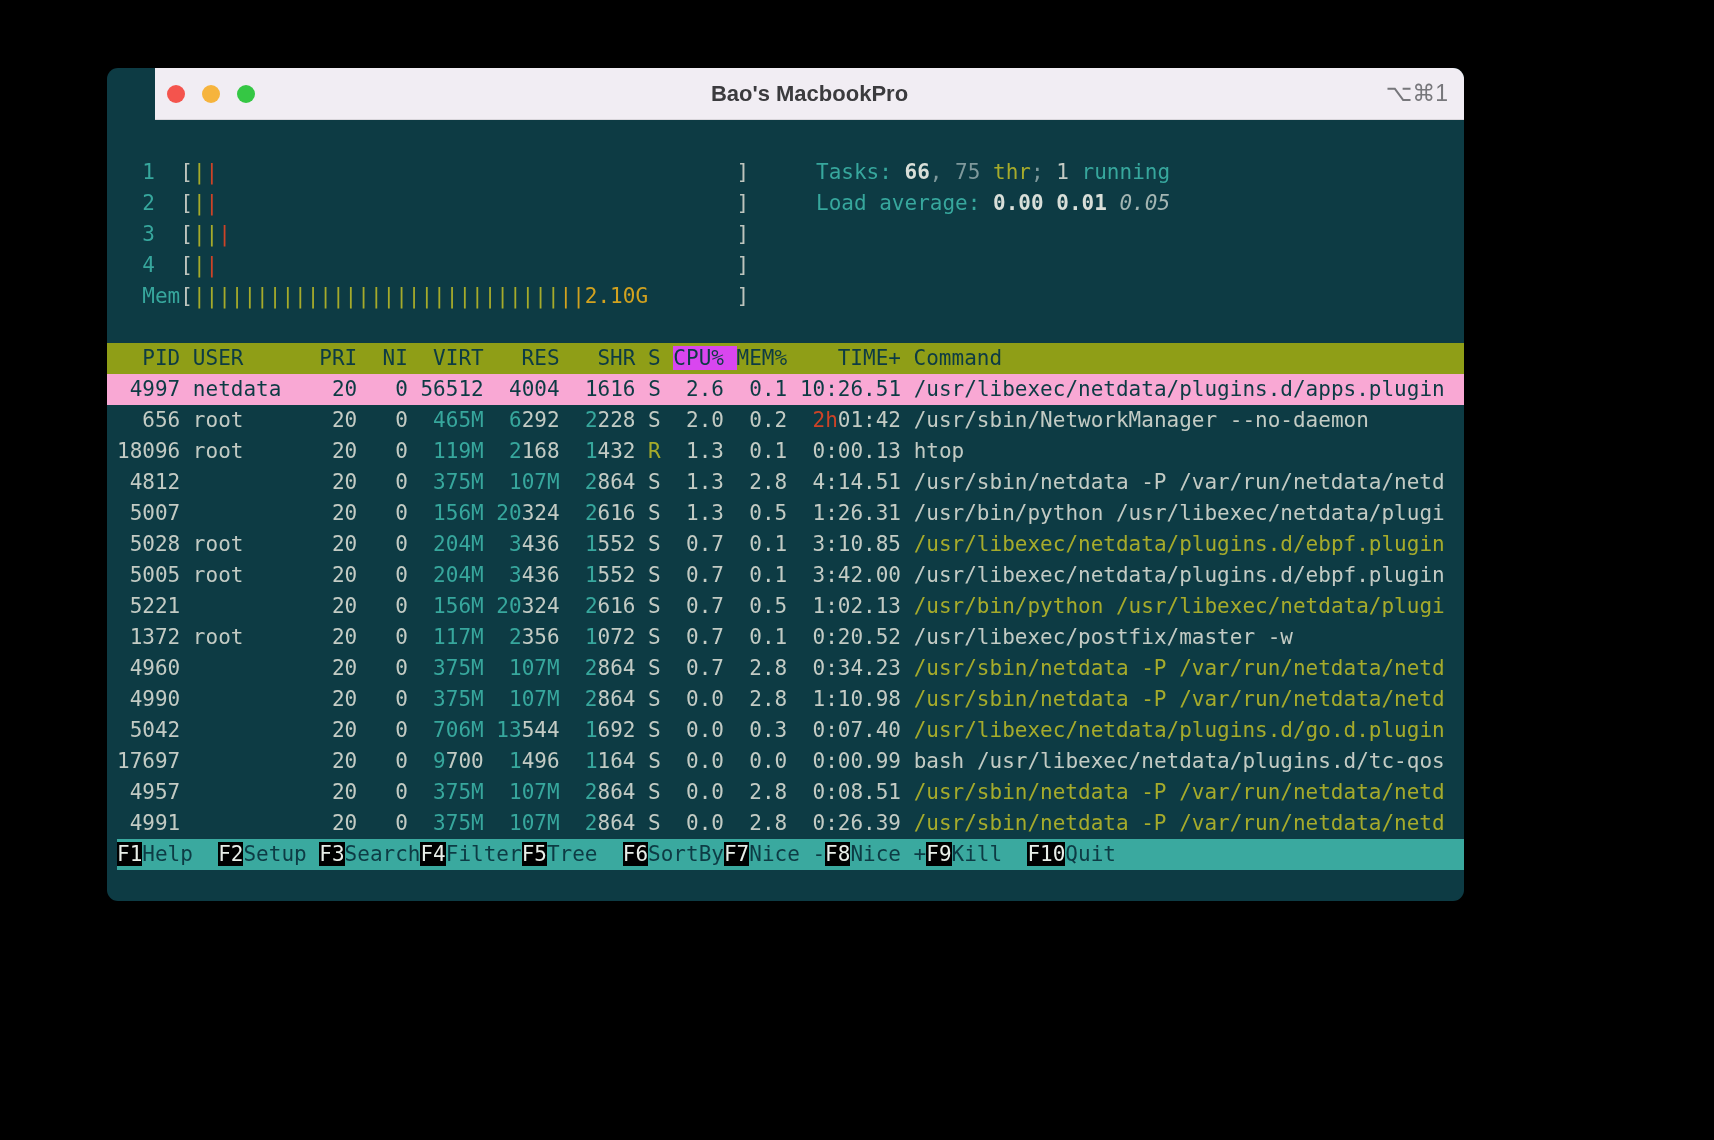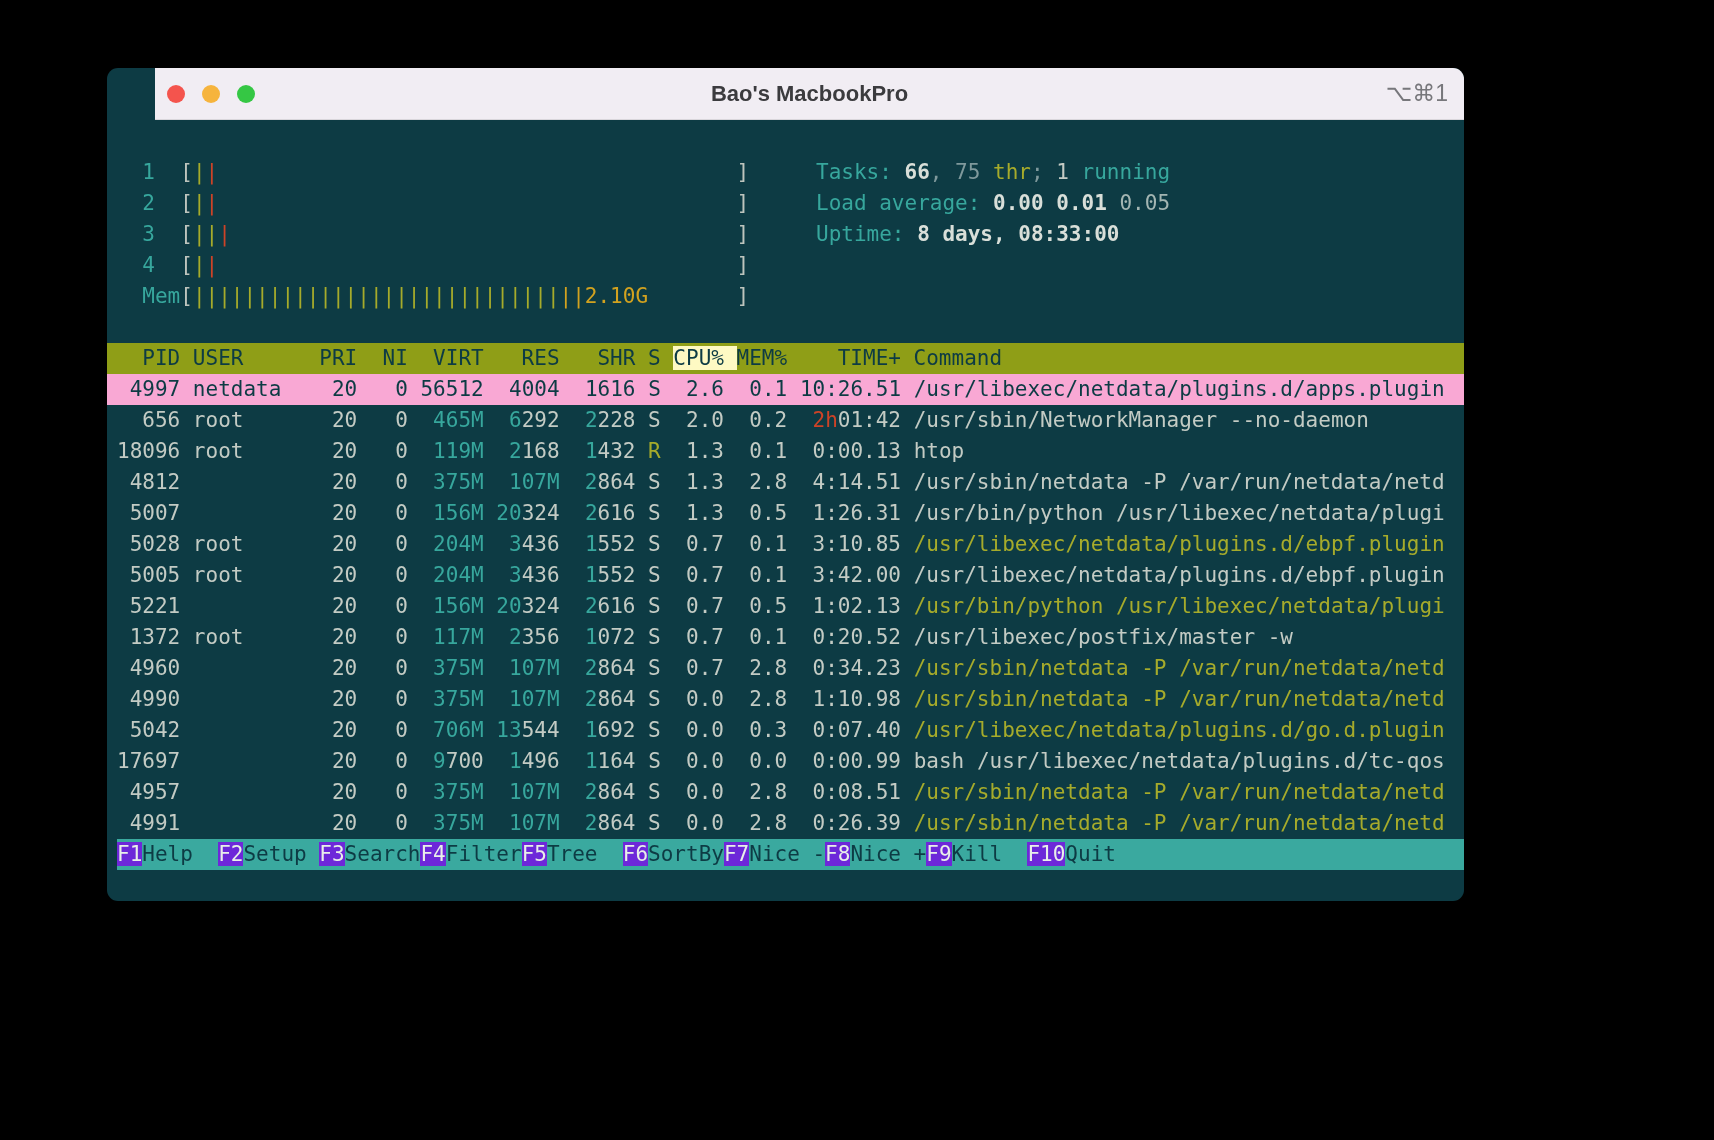--- a/index.html
+++ b/index.html
@@ -38,32 +38,32 @@
   .stats .line{padding-left:0;}
 
   .c-teal{color:#37a79d;}
   .c-gray{color:#c3cbc4;}
   .c-dim{color:#7f999c;}
   .c-olive{color:#a6ab2b;}
   .c-red{color:#cd4327;}
   .c-gold{color:#d2a21f;}
   .c-bracket{color:#bdc4bd;}
   .c-bright{color:#d9dfd9;font-weight:bold;}
-  .c-dimbright{color:#a3b5b2;}
+  .c-dimbright{color:#a3b5b2;font-style:italic;}
 
   .header-line{background:#8f9e17;color:#0d3b44;}
   .header-line span{color:#0d3b44;}
-  .header-line .sort{background:#fef9c3;}
+  .header-line .sort{background:#d946ef;}
 
   .row.sel{background:#f9a8d4;}
   .row.sel span{color:#0d3b44 !important;font-weight:normal;}
 
   .fbar{background:#3aa99f;color:#0d3b44;position:relative;}
   .fbar::before{content:"";position:absolute;left:0;top:0;width:10px;height:100%;background:#0d3b44;}
-  .fkey{background:#6d28d9;color:#e9efe9;}
+  .fkey{background:#000000;color:#e9efe9;}
   .flabel{color:#0d3b44;}
 </style>
 </head>
 <body>
 
 <div class="win">
   <div class="titlebar">
     <div class="lights">
       <div class="light red"></div>
       <div class="light yellow"></div>
@@ -78,21 +78,20 @@
       <div id="meters">
           <div class="line "><span class="c-teal">  1  </span><span class="c-bracket">[</span><span class="c-olive">|</span><span class="c-red">|</span><span>                                         </span><span class="c-bracket">]</span></div>
           <div class="line "><span class="c-teal">  2  </span><span class="c-bracket">[</span><span class="c-olive">|</span><span class="c-red">|</span><span>                                         </span><span class="c-bracket">]</span></div>
           <div class="line "><span class="c-teal">  3  </span><span class="c-bracket">[</span><span class="c-olive">|</span><span class="c-olive">|</span><span class="c-red">|</span><span>                                        </span><span class="c-bracket">]</span></div>
           <div class="line "><span class="c-teal">  4  </span><span class="c-bracket">[</span><span class="c-olive">|</span><span class="c-red">|</span><span>                                         </span><span class="c-bracket">]</span></div>
           <div class="line "><span class="c-teal">  Mem</span><span class="c-bracket">[</span><span class="c-olive">|||||||||||||||||||||||||||||</span><span class="c-gold">||</span><span class="c-gold">2.10G</span><span>       </span><span class="c-bracket">]</span></div>
         </div>
       <div class="stats" id="stats">
           <div class="line "><span class="c-teal">Tasks: </span><span class="c-bright">66</span><span class="c-dim">, </span><span class="c-dim">75</span><span class="c-olive"> thr</span><span class="c-dim">; </span><span class="c-gray">1</span><span class="c-teal"> running</span></div>
           <div class="line "><span class="c-teal">Load average: </span><span class="c-bright">0.00 </span><span class="c-bright">0.01 </span><span class="c-dimbright">0.05</span></div>
-          <div class="line "><span class="c-teal">Uptime: </span><span class="c-bright">8 days, 08:33:00</span></div>
         </div>
     </div>
     <div class="line"></div>
     <div class="line header-line" id="table-header"><span>  PID</span><span> USER     </span><span> PRI</span><span>  NI</span><span>  VIRT</span><span>   RES</span><span>   SHR</span><span> S</span><span> </span><span class="sort">CPU% </span><span>MEM%</span><span>    TIME+</span><span> Command</span></div>
     <div id="rows">
         <div class="line row sel"><span class="c-gray"> 4997</span><span class="c-gray"> netdata  </span><span class="c-gray">  20</span><span class="c-gray">   0</span><span class="c-gray"> </span><span class="c-teal">56</span><span class="c-gray">512</span><span class="c-gray">  </span><span class="c-teal">4</span><span class="c-gray">004</span><span class="c-gray">  </span><span class="c-teal">1</span><span class="c-gray">616</span><span class="c-gray"> S</span><span class="c-gray">  2.6</span><span class="c-gray">  0.1</span><span class="c-gray"> </span><span class="c-gray">10:26.51</span><span class="c-gray"> /usr/libexec/netdata/plugins.d/apps.plugin</span></div>
         <div class="line row"><span class="c-gray">  656</span><span class="c-gray"> root     </span><span class="c-gray">  20</span><span class="c-gray">   0</span><span class="c-gray">  </span><span class="c-teal">465M</span><span class="c-gray">  </span><span class="c-teal">6</span><span class="c-gray">292</span><span class="c-gray">  </span><span class="c-teal">2</span><span class="c-gray">228</span><span class="c-gray"> S</span><span class="c-gray">  2.0</span><span class="c-gray">  0.2</span><span class="c-gray">  </span><span class="c-red">2h</span><span class="c-gray">01:42</span><span class="c-gray"> /usr/sbin/NetworkManager --no-daemon</span></div>
         <div class="line row"><span class="c-gray">18096</span><span class="c-gray"> root     </span><span class="c-gray">  20</span><span class="c-gray">   0</span><span class="c-gray">  </span><span class="c-teal">119M</span><span class="c-gray">  </span><span class="c-teal">2</span><span class="c-gray">168</span><span class="c-gray">  </span><span class="c-teal">1</span><span class="c-gray">432</span><span class="c-olive"> R</span><span class="c-gray">  1.3</span><span class="c-gray">  0.1</span><span class="c-gray">  </span><span class="c-gray">0:00.13</span><span class="c-gray"> htop</span></div>
         <div class="line row"><span class="c-gray"> 4812</span><span class="c-gray">          </span><span class="c-gray">  20</span><span class="c-gray">   0</span><span class="c-gray">  </span><span class="c-teal">375M</span><span class="c-gray">  </span><span class="c-teal">107M</span><span class="c-gray">  </span><span class="c-teal">2</span><span class="c-gray">864</span><span class="c-gray"> S</span><span class="c-gray">  1.3</span><span class="c-gray">  2.8</span><span class="c-gray">  </span><span class="c-gray">4:14.51</span><span class="c-gray"> /usr/sbin/netdata -P /var/run/netdata/netd</span></div>
         <div class="line row"><span class="c-gray"> 5007</span><span class="c-gray">          </span><span class="c-gray">  20</span><span class="c-gray">   0</span><span class="c-gray">  </span><span class="c-teal">156M</span><span class="c-gray"> </span><span class="c-teal">20</span><span class="c-gray">324</span><span class="c-gray">  </span><span class="c-teal">2</span><span class="c-gray">616</span><span class="c-gray"> S</span><span class="c-gray">  1.3</span><span class="c-gray">  0.5</span><span class="c-gray">  </span><span class="c-gray">1:26.31</span><span class="c-gray"> /usr/bin/python /usr/libexec/netdata/plugi</span></div>

